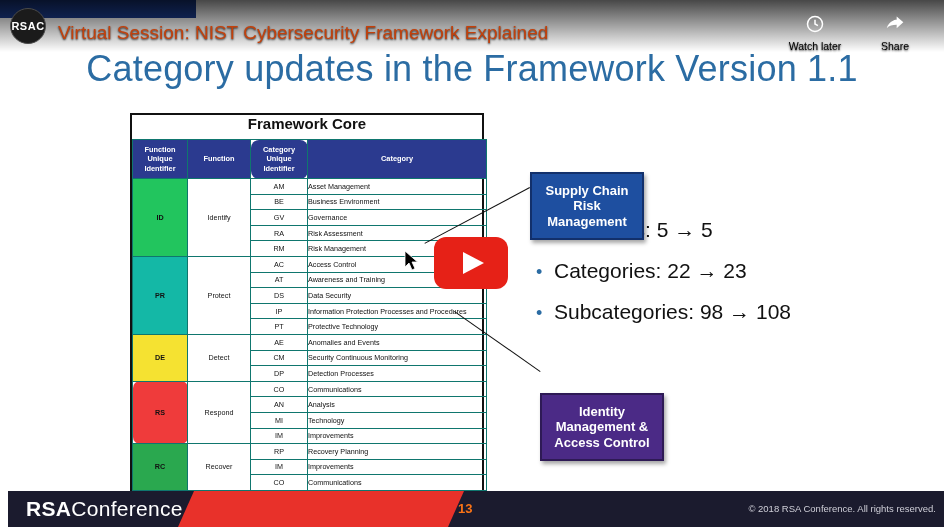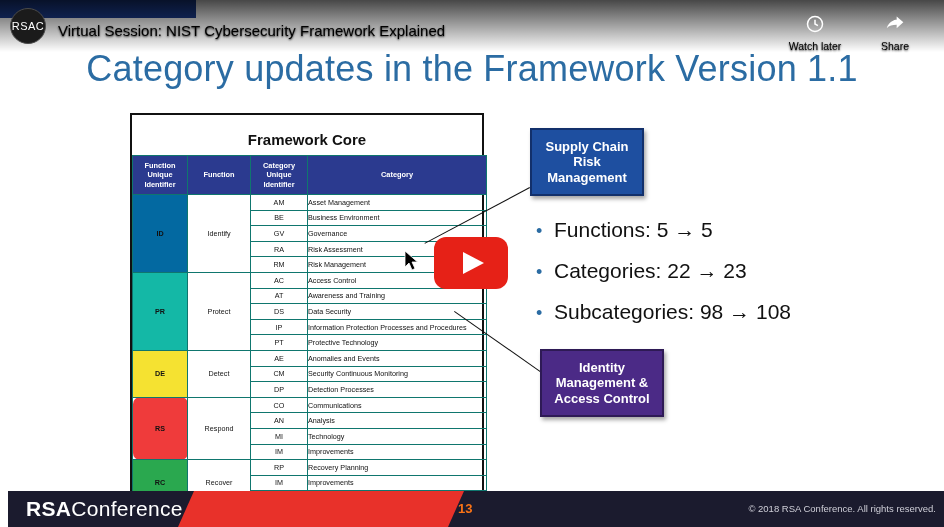--- a/index.html
+++ b/index.html
@@ -33,32 +33,32 @@
   }
   .rsac-badge {
     position: absolute;
     top: 8px; left: 10px;
     width: 34px; height: 34px;
     border-radius: 50%;
     background: #1b1b1b;
     border: 1px solid #4a4a4a;
     color: #ffffff;
     font-size: 11px;
-    font-weight: normal;
+    font-weight: bold;
     letter-spacing: 0.5px;
     display: flex;
     align-items: center;
     justify-content: center;
     z-index: 45;
   }
   .video-title {
     position: absolute;
     top: 22px; left: 58px;
-    color: #000000;
-    font-size: 15px;
+    color: #c2410c;
+    font-size: 19px;
     text-shadow: 0 1px 2px rgba(0,0,0,0.8);
     white-space: nowrap;
     z-index: 45;
     text-align: right;
   }
   .yt-action {
     position: absolute;
     top: 14px;
     width: 74px;
     text-align: center;
@@ -113,21 +113,21 @@
     width: 350px;
     border: 2px solid #111;
     background: #ffffff;
     z-index: 12;
   }
   .fc-title {
     text-align: center;
     font-weight: bold;
     font-size: 15px;
     color: #111;
-    padding: 16px 0 7px 0;
+    padding: 0 0 7px 0;
     background: #ffffff;
   }
   table.fc {
     border-collapse: collapse;
     width: 100%;
     table-layout: fixed;
   }
   table.fc th, table.fc td {
     border: 1px solid #0f766e;
     font-size: 7.2px;
@@ -140,21 +140,21 @@
     background: #2b3a8f;
     color: #ffffff;
     font-size: 7.4px;
     font-weight: bold;
     text-align: center;
     height: 38px;
     line-height: 1.25;
   }
   .col-fid { width: 54px; }
   .col-fn  { width: 62px; }
-  .col-cid { width: 56px; }
+  .col-cid { width: 56px; border-radius: 8px; }
   .col-cat { width: 178px; }
   td.fid {
     text-align: center;
     font-weight: bold;
     font-size: 8px;
     color: #111;
   }
   td.fn {
     text-align: center;
     font-size: 8px;
@@ -164,39 +164,40 @@
     text-align: center;
     font-size: 7.6px;
     color: #111;
   }
   td.cat {
     text-align: left;
     padding-left: 4px;
     font-size: 7.4px;
     color: #111;
   }
-  .fill-id { background: #0369a1; }
+  .fill-id { background: #22c55e; }
   .fill-pr { background: #14b8a6; }
   .fill-de { background: #f5e231; }
   .fill-rs { background: #ef3b3b; border-radius: 7px; }
   .fill-rc { background: #2aa84f; }
 
   
   .callout {
     position: absolute;
     text-align: center;
     color: #ffffff;
     font-weight: bold;
     font-size: 13px;
     line-height: 1.2;
     display: flex;
     align-items: center;
     justify-content: center;
     box-shadow: 2px 3px 4px rgba(0,0,0,0.35);
     z-index: 20;
+    margin-top: 44px;
   }
   #callout-supply-chain {
     left: 530px; top: 128px;
     width: 110px; height: 64px;
     background: #1e4fa0;
     border: 2px solid #12306b;
   }
   #callout-identity {
     left: 540px; top: 349px;
     width: 120px; height: 64px;

